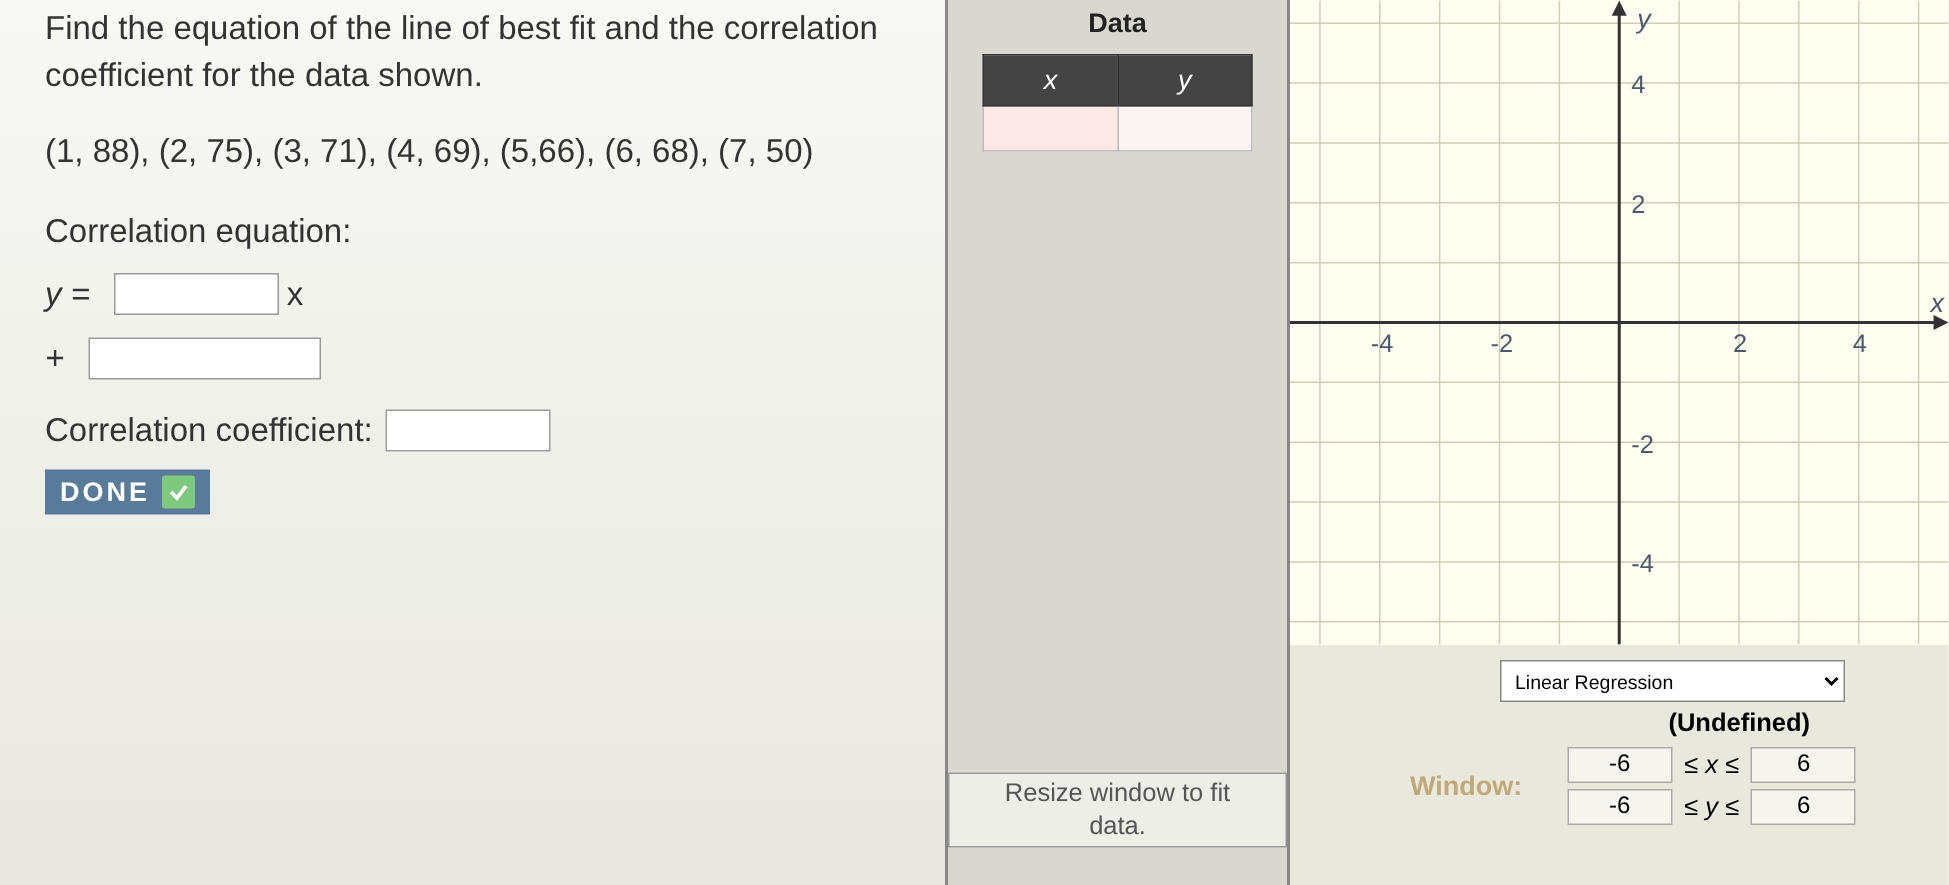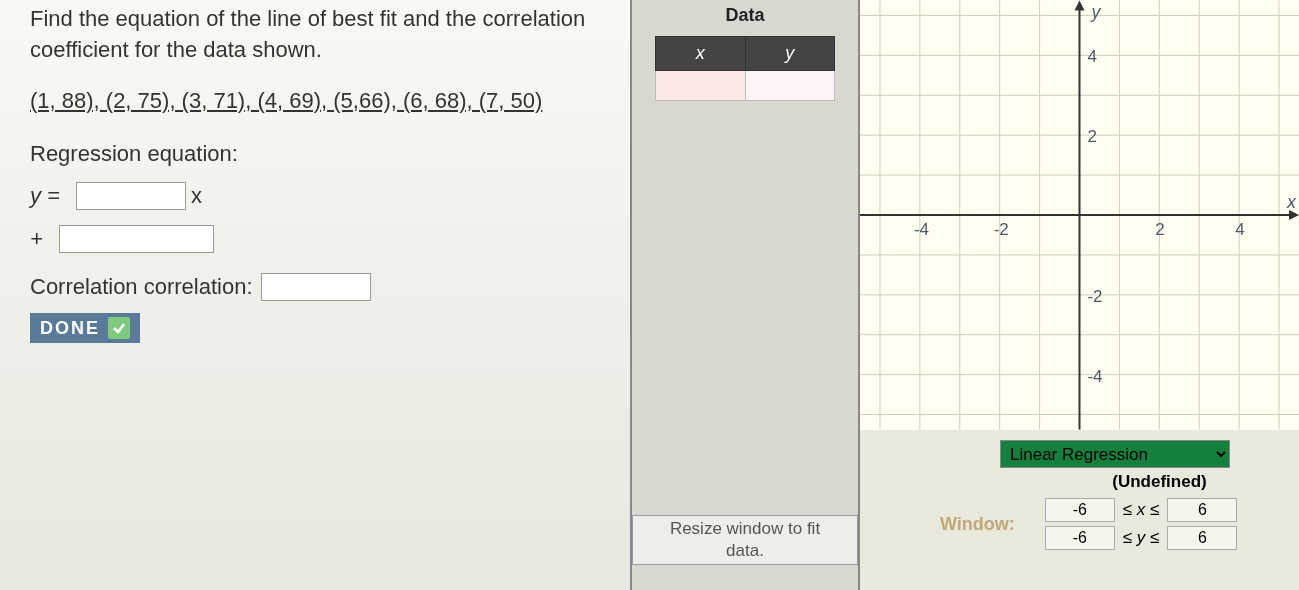--- a/index.html
+++ b/index.html
@@ -18,21 +18,20 @@
       font-size: 22px;
       color: #333;
     }
     .instruction {
       line-height: 1.4;
       margin-bottom: 20px;
     }
     .data-points {
       margin-bottom: 25px;
       line-height: 1.4;
-      text-decoration: underline;
     }
     .regression-label {
       margin-bottom: 15px;
     }
     .equation-row {
       display: flex;
       align-items: center;
       margin-bottom: 15px;
       font-style: italic;
     }
@@ -140,23 +139,23 @@
     .bottom-controls {
       position: absolute;
       top: 440px;
       left: 0;
       right: 0;
       padding: 0 10px 0 80px;
     }
     .reg-select {
       width: 230px;
       height: 28px;
-      font-size: 17px;
+      font-size: 13px;
       border: 1px solid #888;
-      background: #15803d;
+      background: #ffffff;
       padding: 2px 5px;
       margin-left: 60px;
     }
     .undefined-text {
       text-align: center;
       font-weight: bold;
       font-size: 17px;
       margin: 4px 0 6px 90px;
     }
     .window-row {
@@ -189,34 +188,34 @@
       font-size: 16px;
     }
     .win-text { font-style: italic; }
   </style>
 </head>
 <body>
 
 <div class="left-panel">
   <div class="instruction">Find the equation of the line of best fit and the correlation coefficient for the data shown.</div>
   <div class="data-points">(1, 88), (2, 75), (3, 71), (4, 69), (5,66), (6, 68), (7, 50)</div>
-  <div class="regression-label">Regression equation:</div>
+  <div class="regression-label">Correlation equation:</div>
   <div class="equation-row">
     <span>y =</span>
     <span class="sym">&nbsp;</span>
     <input class="input-box" style="">
     <span class="sym">x</span>
   </div>
   <div class="equation-row">
     <span>+</span>
     <span class="sym">&nbsp;</span>
     <input class="input-box input-wide" style="">
   </div>
   <div class="corr-row">
-    <span>Correlation correlation:</span>
+    <span>Correlation coefficient:</span>
     <input class="input-box" style="">
   </div>
   <button class="done-btn">
     <span>DONE</span>
     <span class="check">
       <svg width="14" height="14" viewBox="0 0 14 14">
           <path d="M2 7 L6 11 L12 3" stroke="#fff" stroke-width="2.5" fill="none"></path>
         </svg>
     </span>
   </button>

